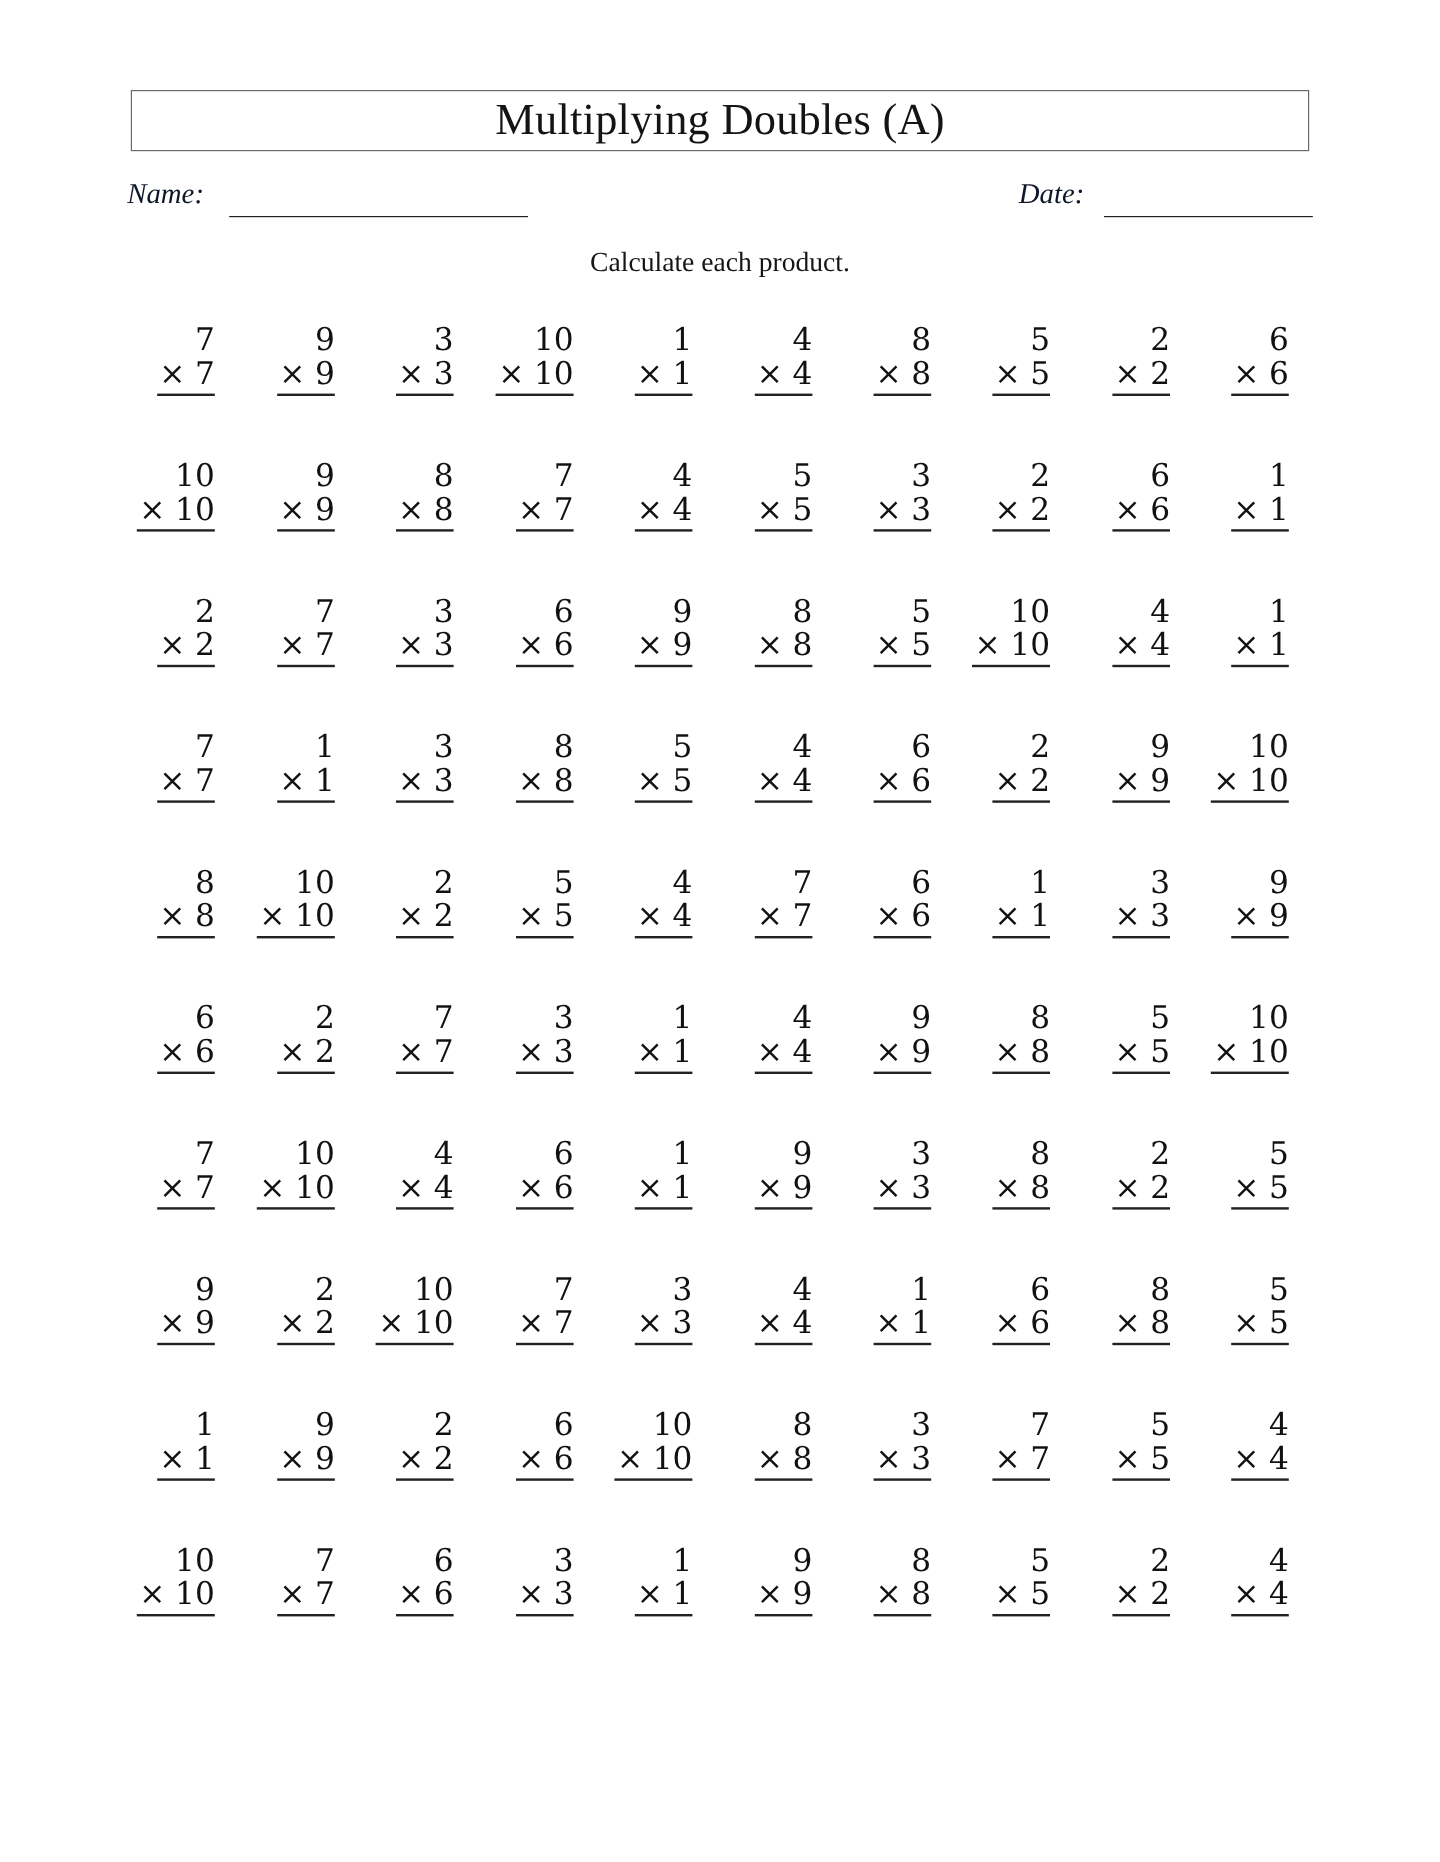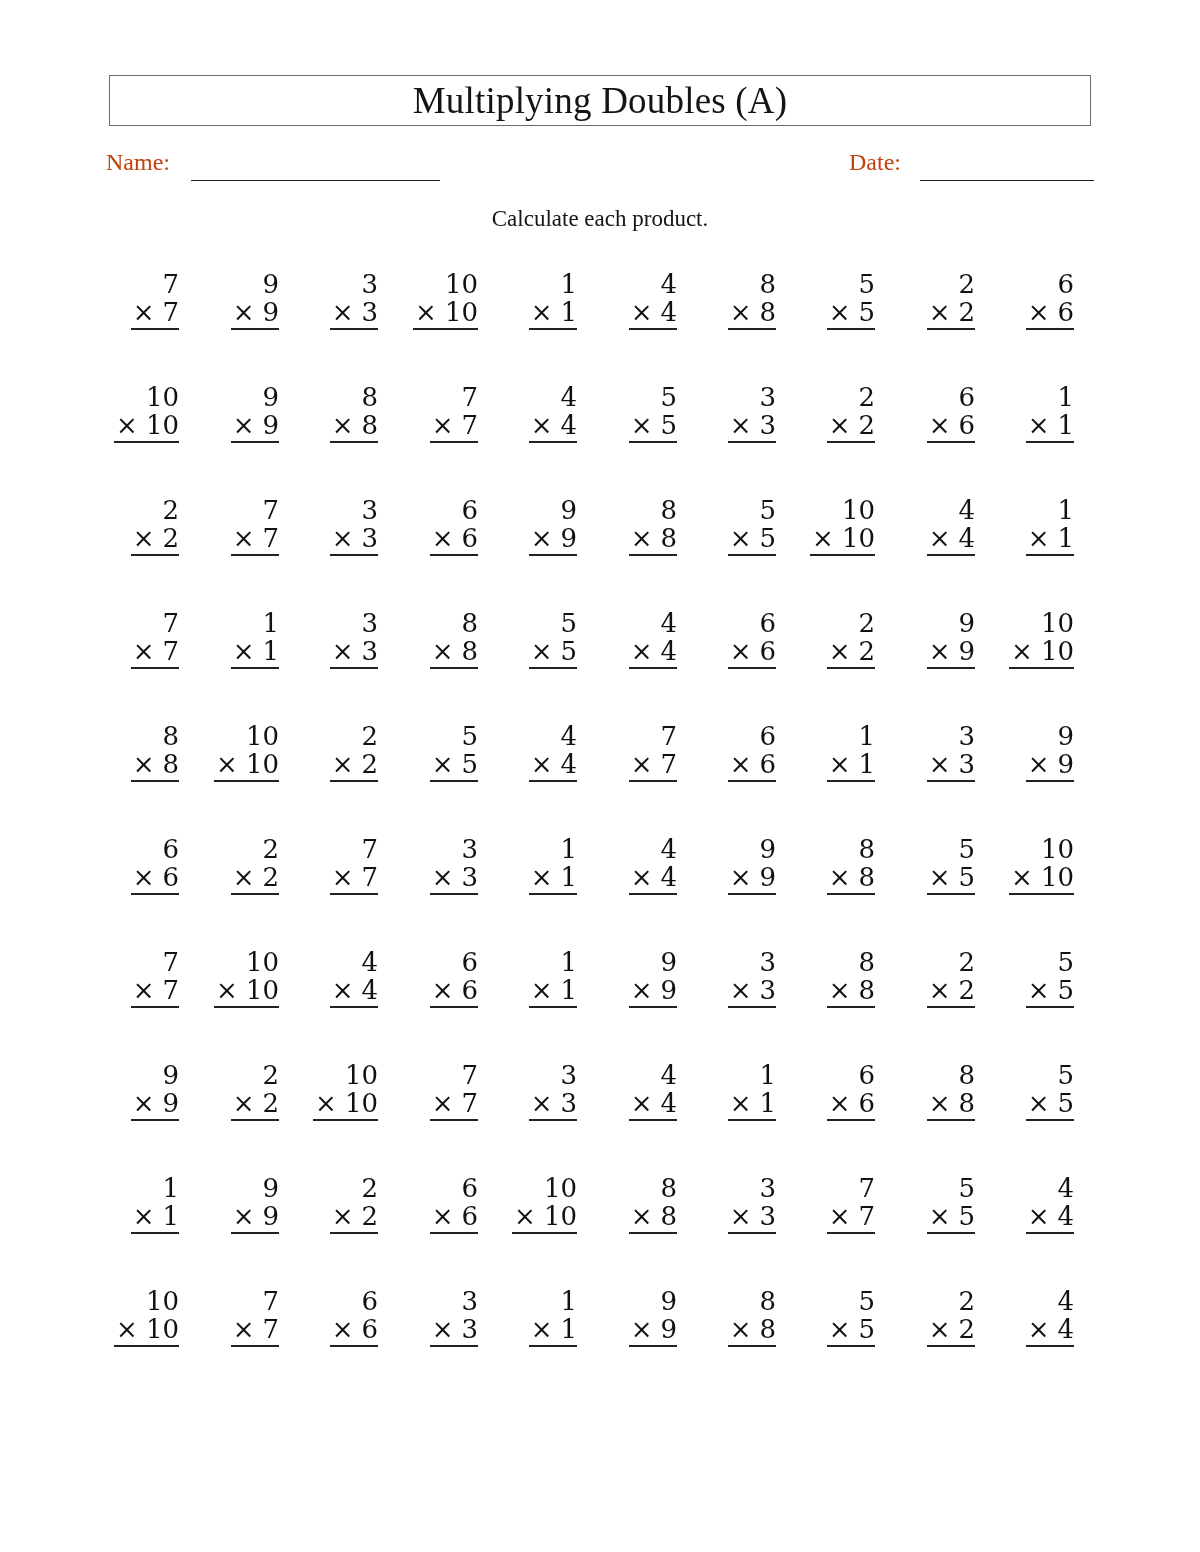--- a/index.html
+++ b/index.html
@@ -29,21 +29,22 @@
     font-size: 37px;
     line-height: 49px;
     letter-spacing: 0.2px;
     color: #141414;
   }
   .field-label {
     position: absolute;
     font-family: "Liberation Serif", "DejaVu Serif", serif;
     font-size: 24px;
     line-height: 28px;
-    color: #c2410c;
+    color: #0f172a;
+    font-style: italic;
   }
   .field-line {
     position: absolute;
     height: 0;
     border-top: 1.5px solid #222;
   }
   .instructions {
     position: absolute;
     left: 0;
     width: 1200px;

